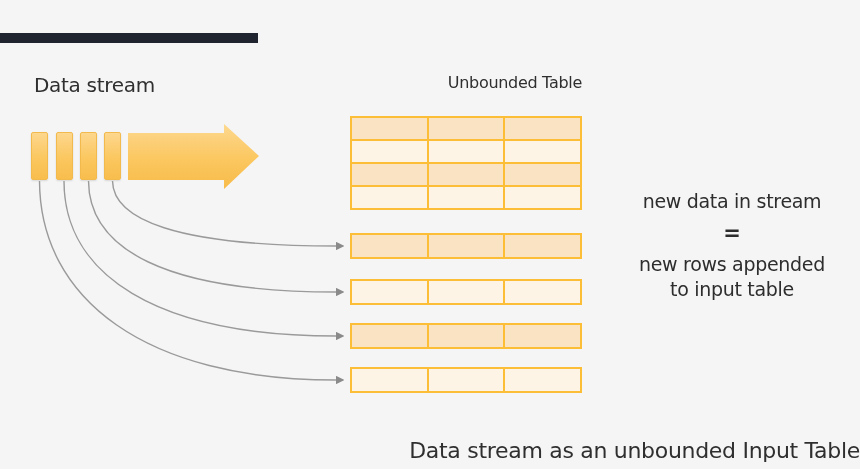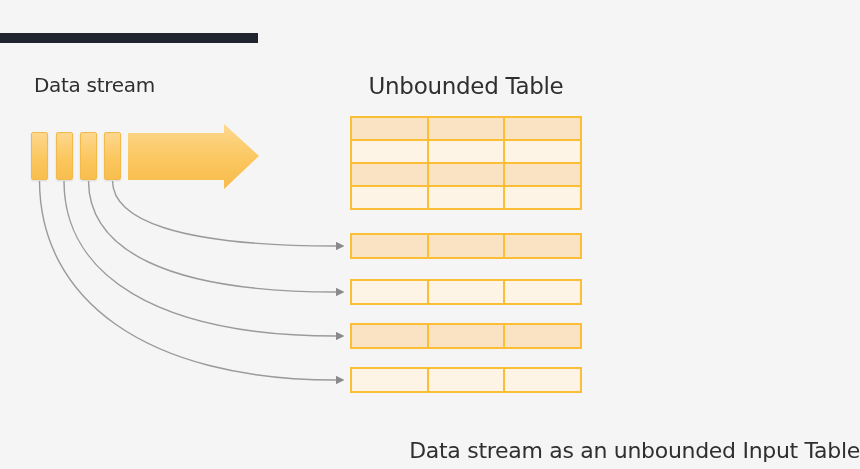--- a/index.html
+++ b/index.html
@@ -9,21 +9,21 @@
   }
   *{margin:0;padding:0;box-sizing:border-box;}
   html,body{width:860px;height:469px;overflow:hidden;}
   body{font-family:"DejaVu Sans","Liberation Sans",sans-serif;background:var(--background);}
   .canvas{position:relative;width:860px;height:469px;background:var(--background);margin-top:33px;}
 
   .top-bar{position:absolute;left:0;top:0;width:258px;height:10px;background:var(--top-bar);}
 
   .lbl{position:absolute;color:var(--text);letter-spacing:-0.3px;white-space:nowrap;}
   .stream-label{left:34px;top:40px;font-size:20px;}
-  .table-label{left:350px;top:40px;width:232px;text-align:center;font-size:23px;}
+  .table-label{left:350px;top:40px;width:232px;text-align:right;font-size:16px;}
 
   .bar{position:absolute;top:99px;width:17px;height:48px;border-radius:2px;
        background:linear-gradient(180deg,#fdd78e 0%,var(--arrow-gold) 55%,#f8bd4d 100%);
        border:1px solid #f2b94c;box-shadow:0 1px 2px rgba(0,0,0,0.12);}
   .bar1{left:31px;} .bar2{left:56px;} .bar3{left:80px;} .bar4{left:104px;}
 
   .big-arrow{position:absolute;left:128px;top:91px;width:131px;height:65px;
        background:linear-gradient(180deg,#fdd88f 0%,var(--arrow-gold) 55%,#f7bb4a 100%);
        clip-path:polygon(0 9px,96px 9px,96px 0,131px 32px,96px 65px,96px 56px,0 56px);
        filter:drop-shadow(0 1px 1px rgba(0,0,0,0.15));}
@@ -106,16 +106,22 @@
       <marker id="ah" markerWidth="6" markerHeight="6" refX="0" refY="3" orient="auto">
         <path d="M0,0 L6,3 L0,6 Z" fill="#8a8a8a"></path>
       </marker>
     </defs>
     <path d="M 112.5 148 C 113 186, 175 213, 336 213" fill="none" stroke="var(--curve-gray)" stroke-width="1.4" marker-end="url(#ah)"></path>
     <path d="M 88.5 148 C 89 216, 165 259, 336 259" fill="none" stroke="var(--curve-gray)" stroke-width="1.4" marker-end="url(#ah)"></path>
     <path d="M 64 148 C 64 241, 155 303, 336 303" fill="none" stroke="var(--curve-gray)" stroke-width="1.4" marker-end="url(#ah)"></path>
     <path d="M 39.5 148 C 40 266, 145 347, 336 347" fill="none" stroke="var(--curve-gray)" stroke-width="1.4" marker-end="url(#ah)"></path>
   </svg>
 
+  <div class="annotation">
+    <div class="line">new data in stream</div>
+    <div class="eq">=</div>
+    <div class="line mt">new rows appended</div>
+    <div class="line">to input table</div>
+  </div>
 
   <div class="caption">Data stream as an unbounded Input Table</div>
 
 </div>
 
 </body></html>

